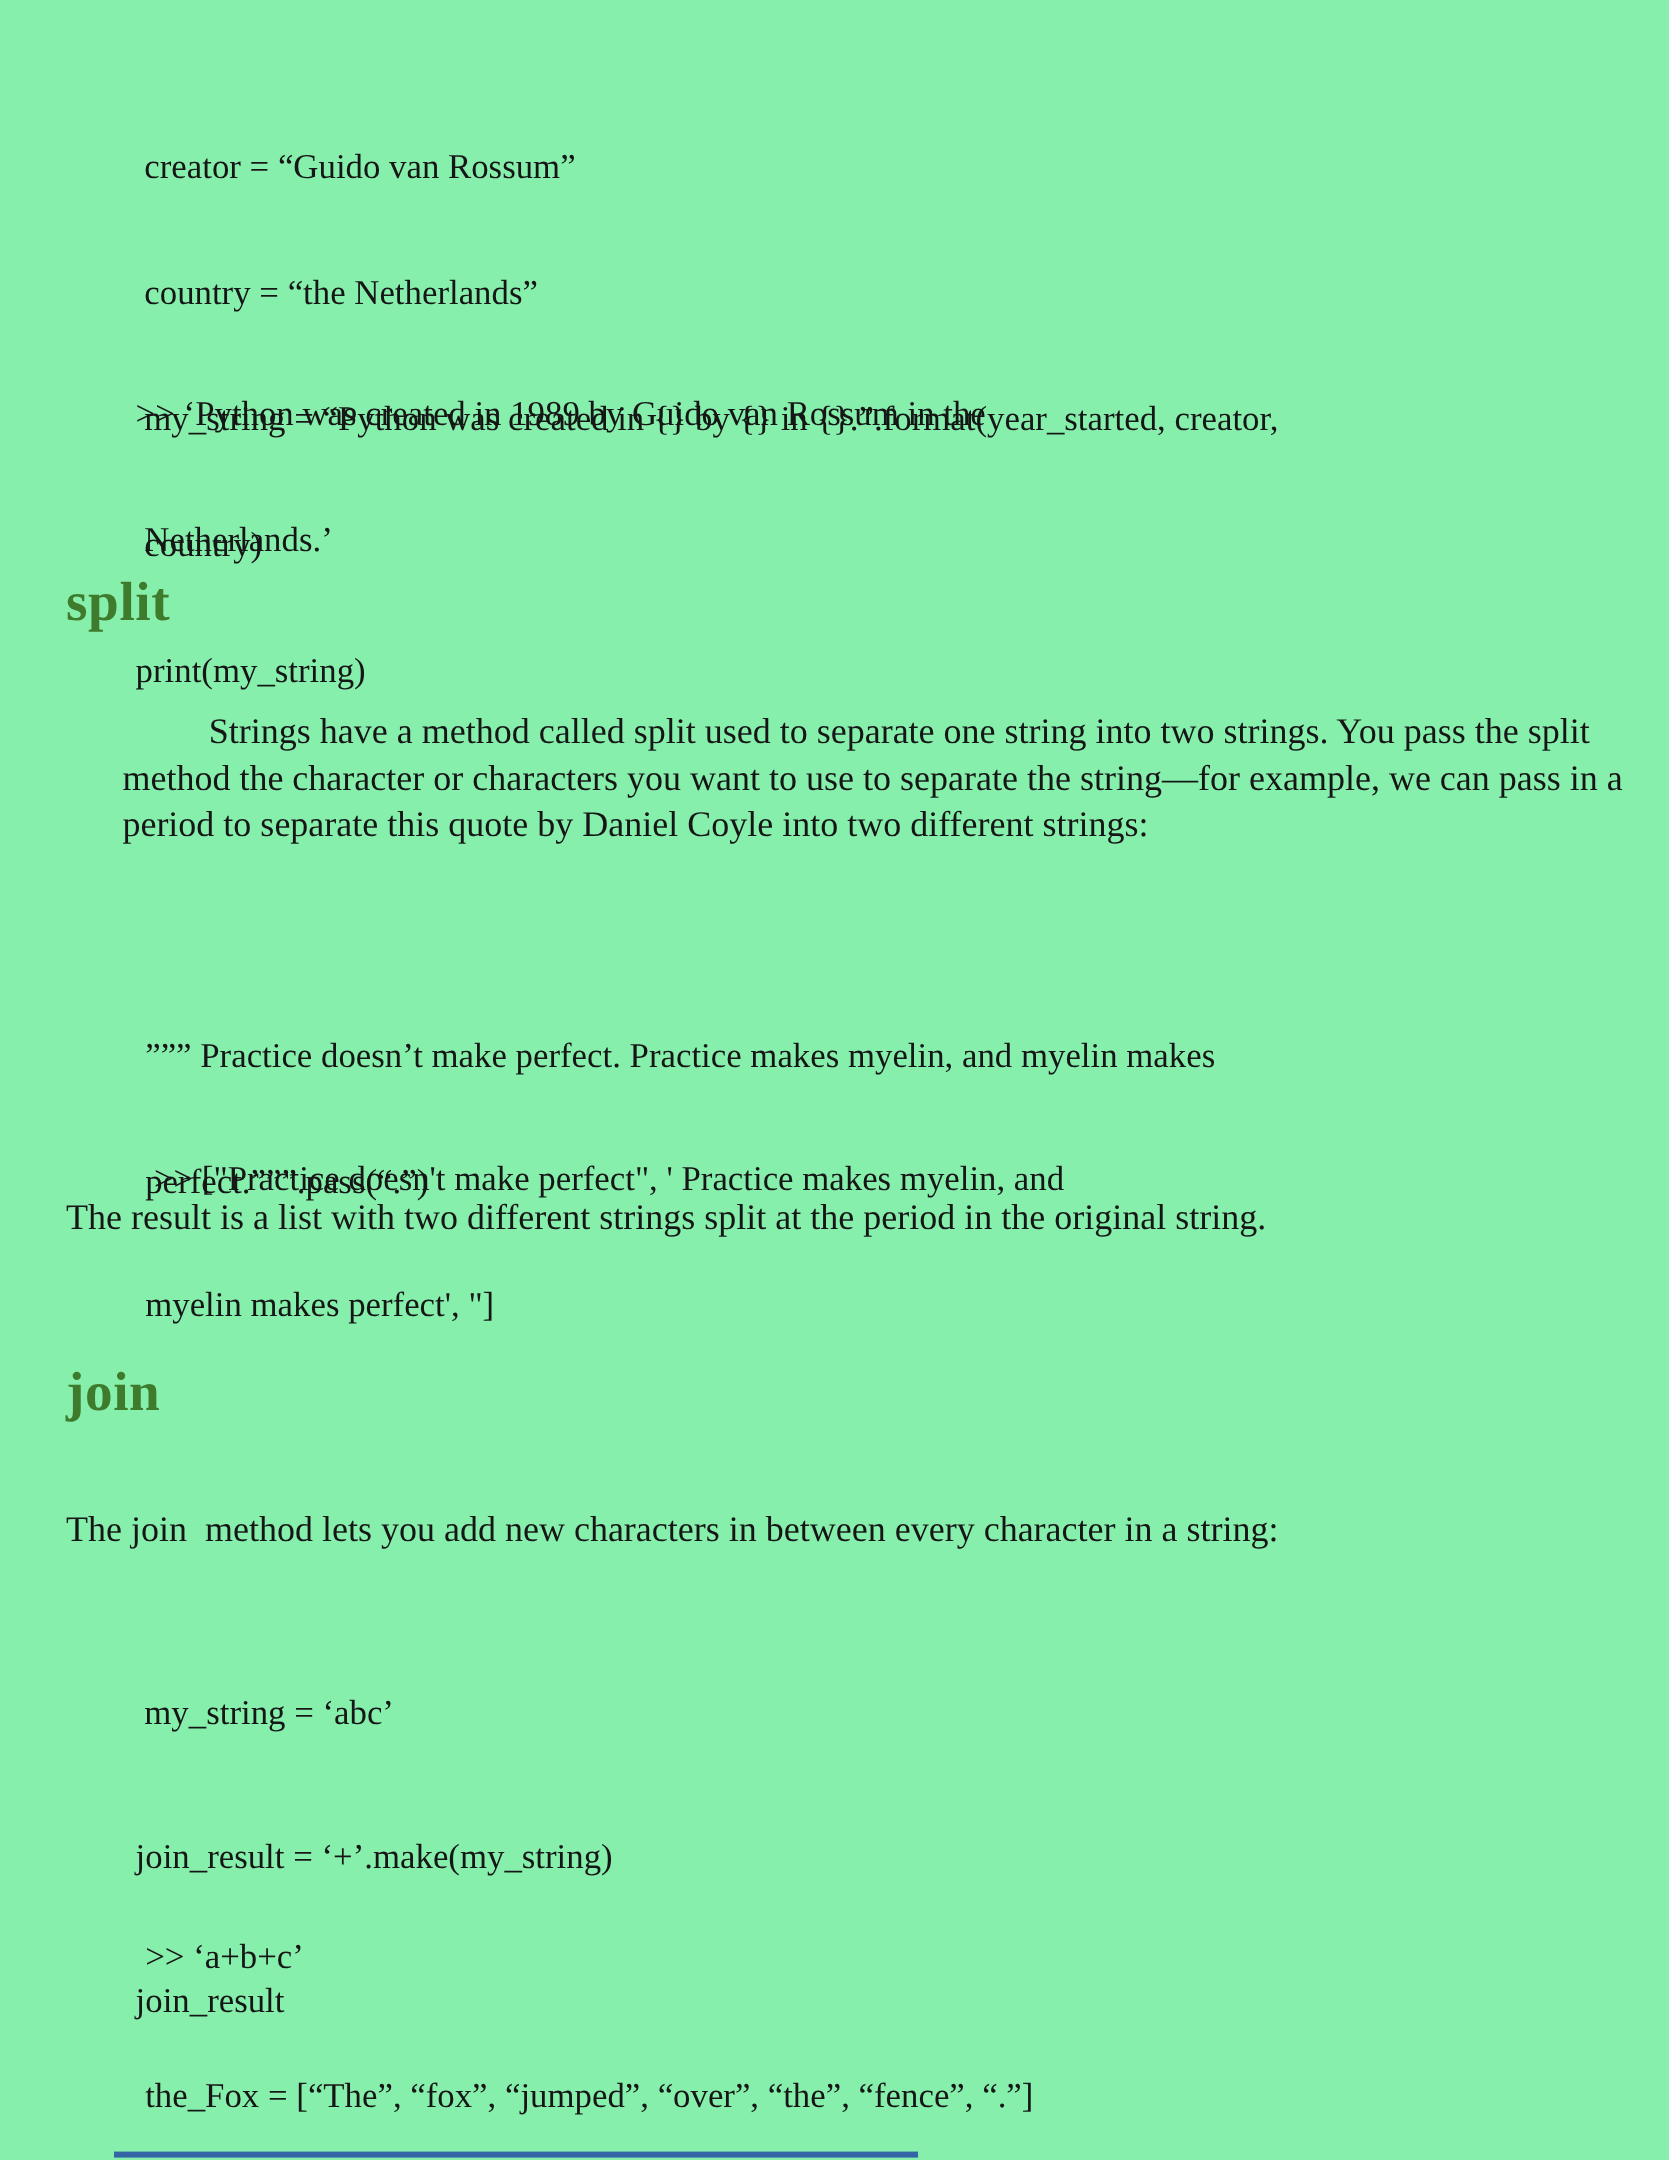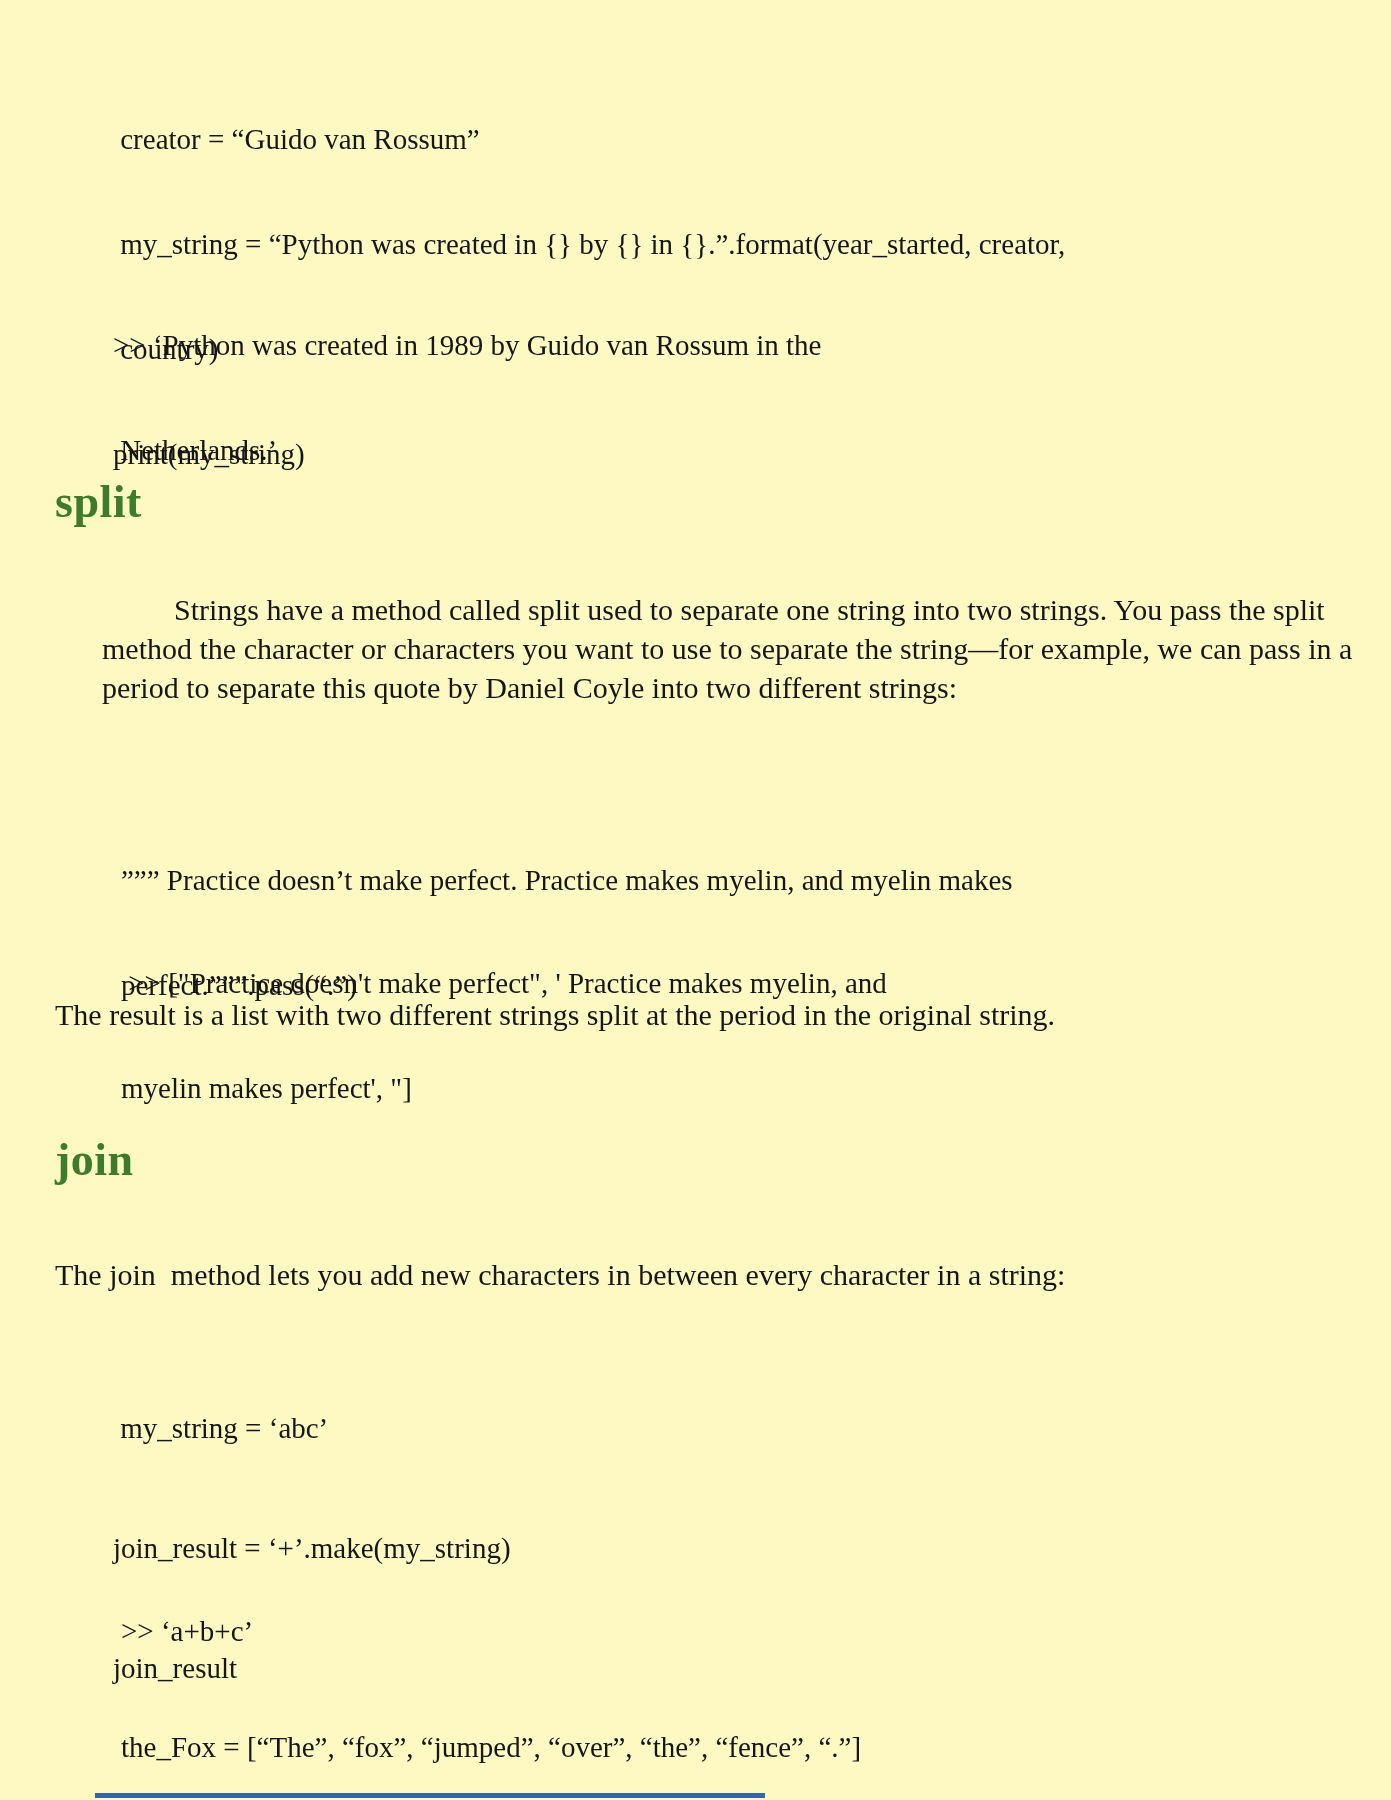--- a/index.html
+++ b/index.html
@@ -4,21 +4,21 @@
 <style>
   html, body {
     margin: 0;
     padding: 0;
     background: #ffffff;
   }
   #page {
     position: relative;
     width: 1391px;
     height: 1800px;
-    background: #fef9c3;
+    background: #86efac;
     font-family: "Liberation Serif", "DejaVu Serif", serif;
     color: #161616;
     overflow: hidden;
   }
   .block { position: absolute; }
   .code {
     font-size: 29px;
     line-height: 35px;
     white-space: pre-wrap;
   }
@@ -47,20 +47,21 @@
     background: var(--progress-color, #3465a4);
   }
 </style>
 </head>
 <body>
 
 <div id="page" style="color: rgb(22, 22, 22);">
 
   <div class="block code" style="top:52px; left:113px;">
     <div> creator = “Guido van Rossum”</div>
+    <div> country = “the Netherlands”</div>
     <div> my_string = “Python was created in {} by {} in {}.”.format(year_started, creator,</div>
     <div> country)</div>
     <div>print(my_string)</div>
   </div>
 
   <div class="block code" style="top:258px; left:113px;">
     <div>&gt;&gt; ‘Python was created in 1989 by Guido van Rossum in the</div>
     <div> Netherlands.’</div>
   </div>
 

